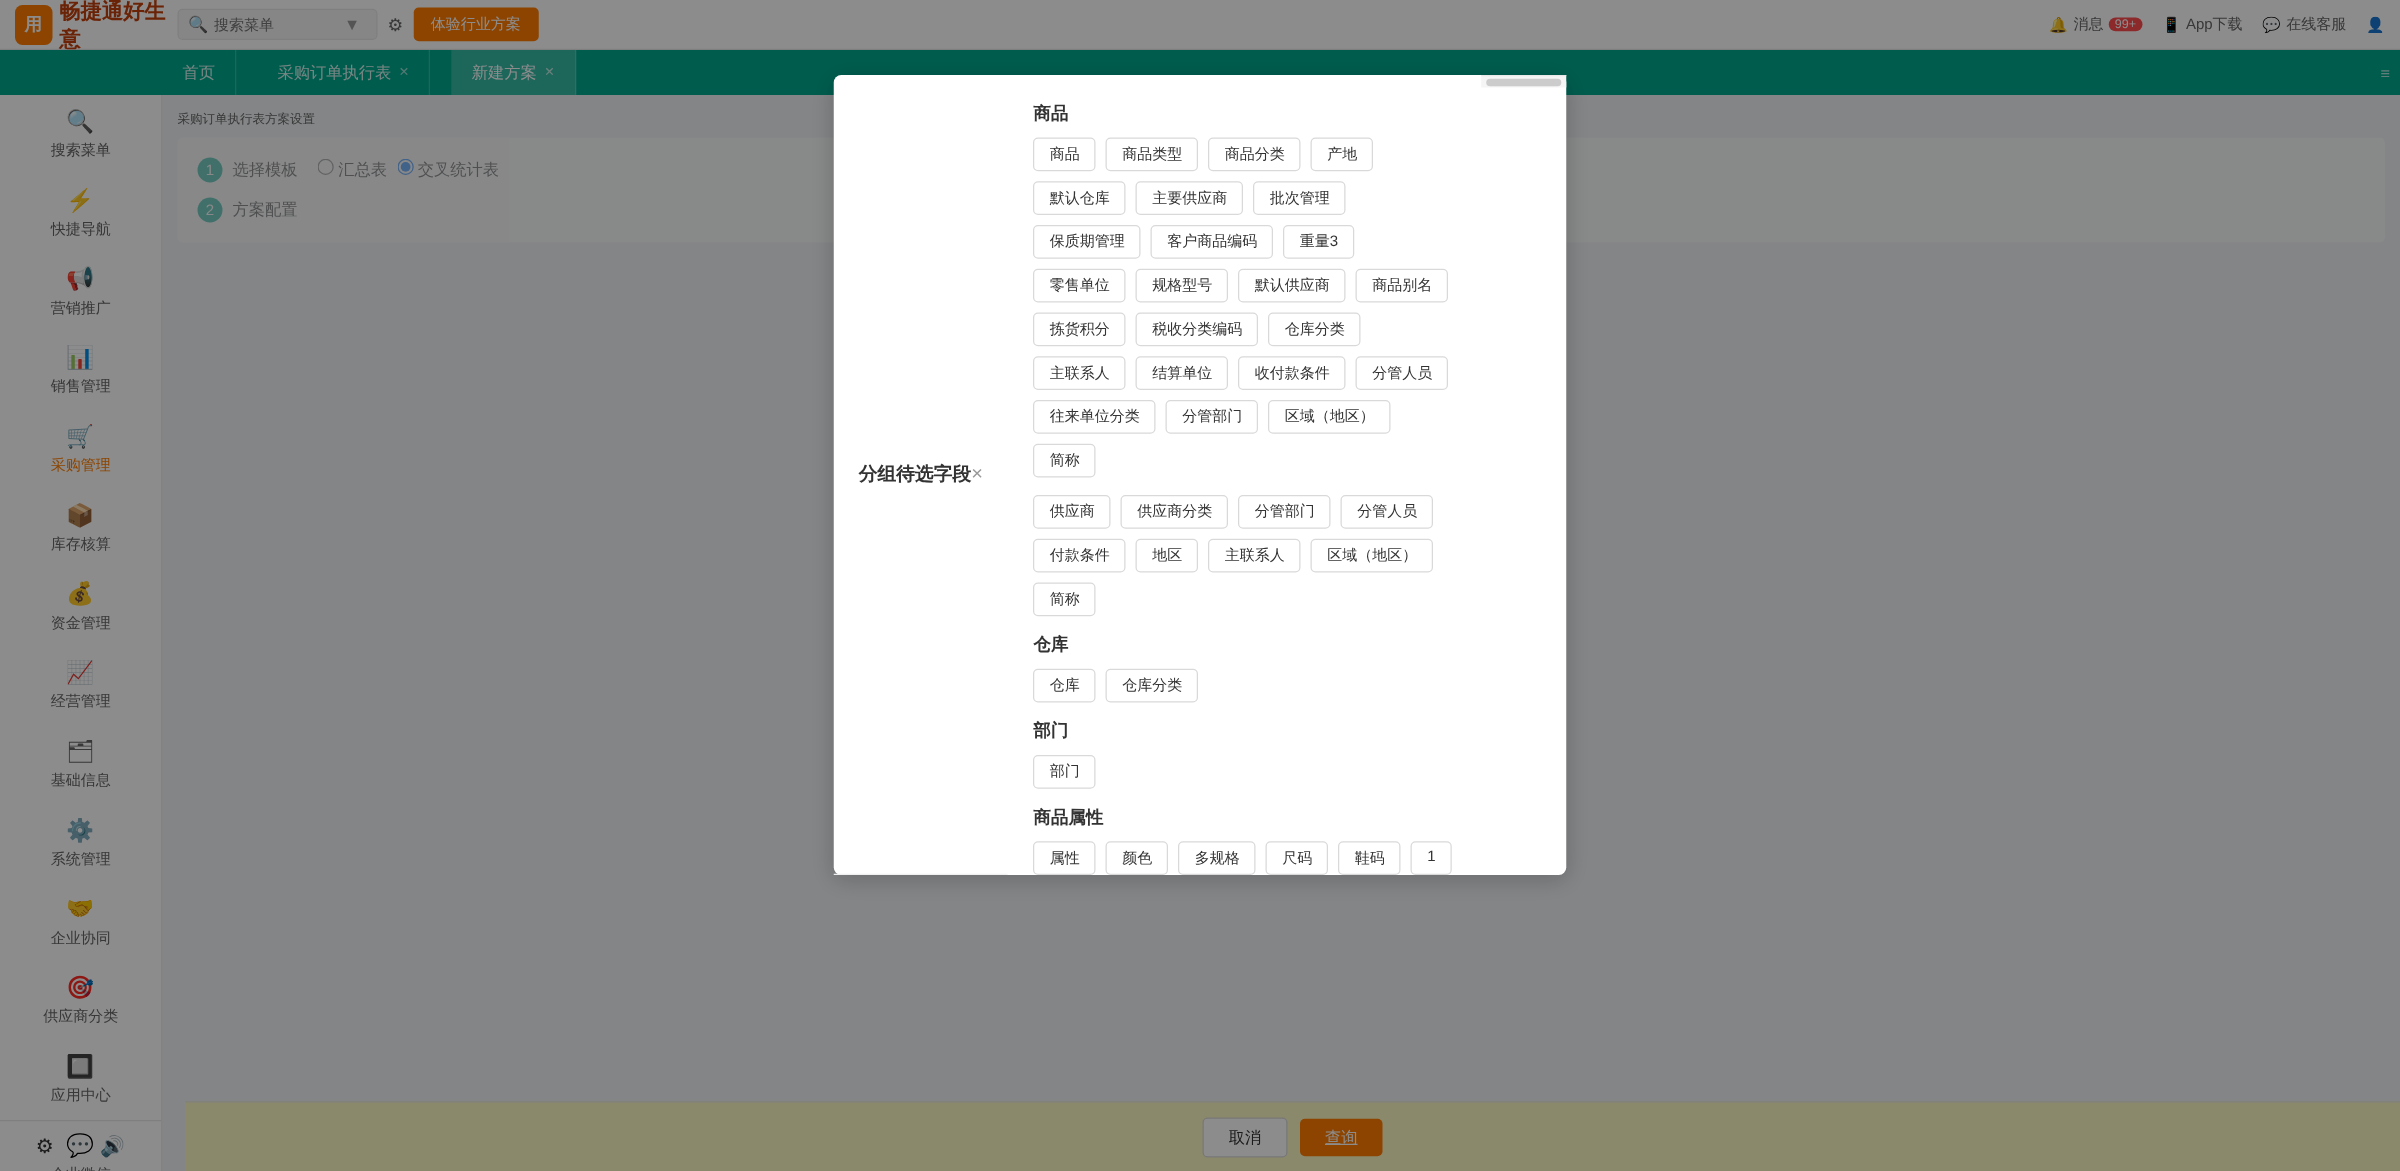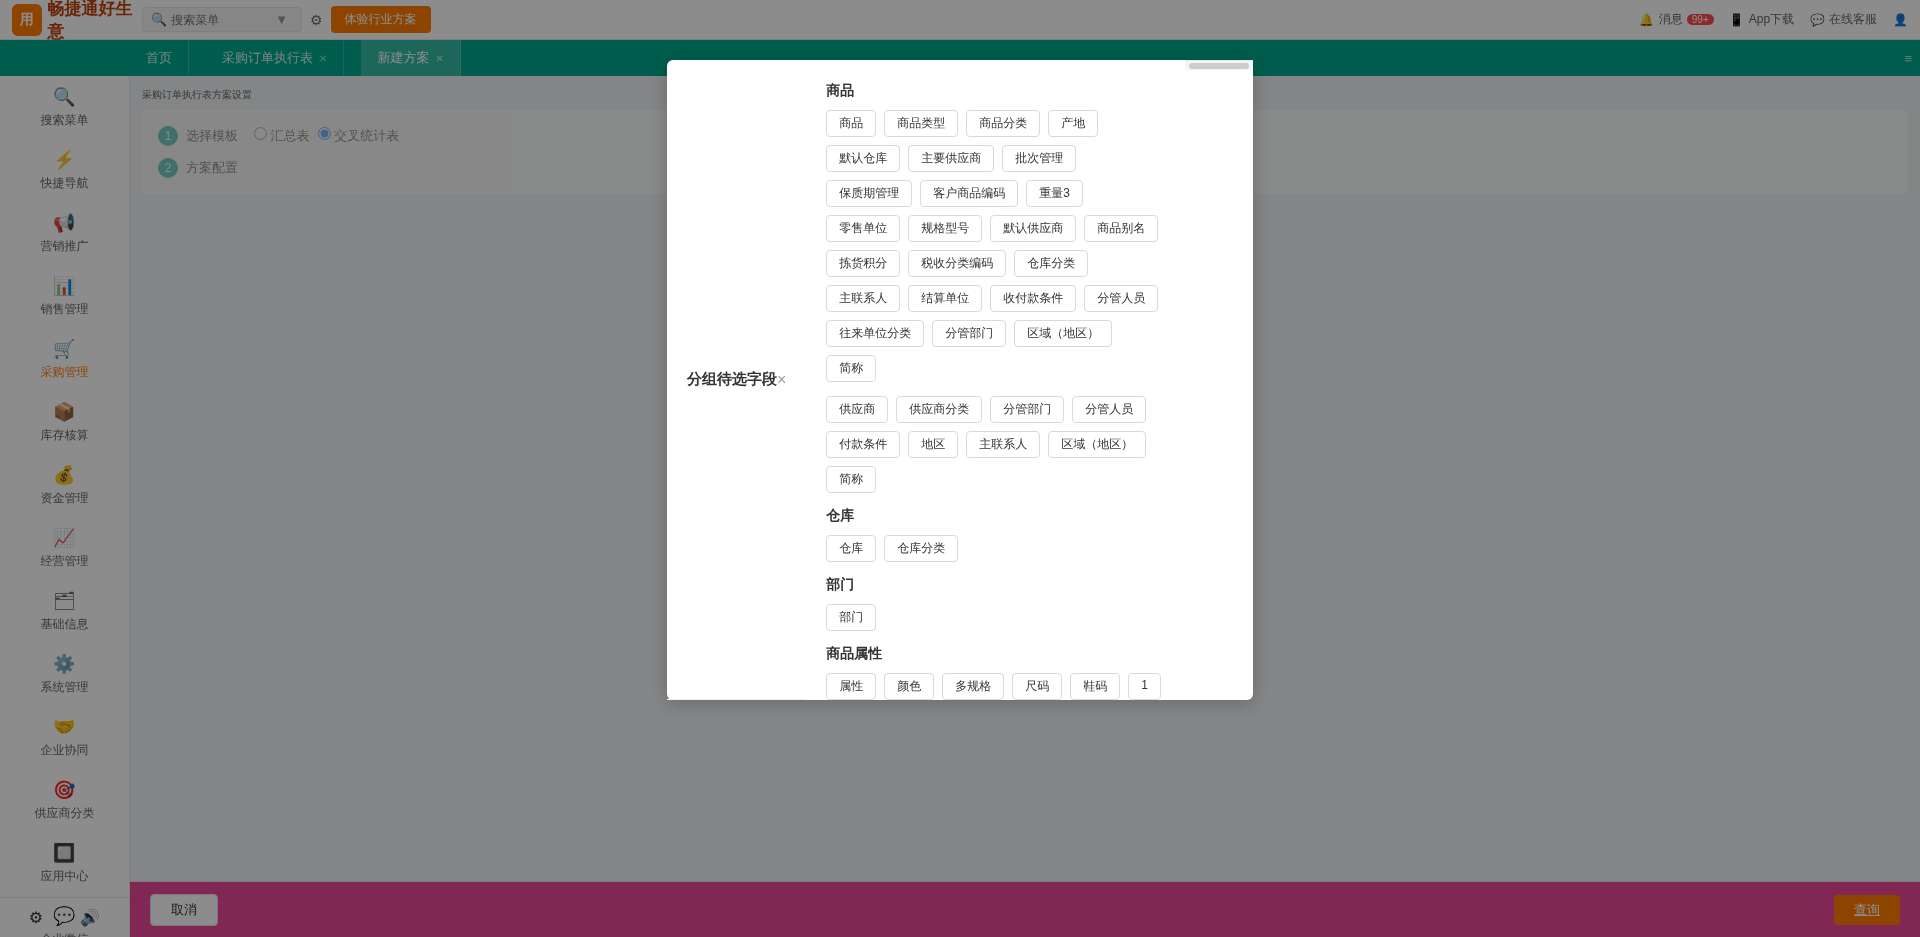--- a/index.html
+++ b/index.html
@@ -41,21 +41,21 @@
     .modal-header { display: flex; align-items: center; justify-content: space-between; padding: 14px 20px; border-bottom: 1px solid #f0f0f0; }
     .modal-title { font-size: 15px; font-weight: 600; color: #333; }
     .modal-close { cursor: pointer; color: #999; font-size: 16px; }
 
     
     .section-title { font-size: 14px; font-weight: 600; color: #333; margin-bottom: 10px; margin-top: 6px; }
     .tags-grid { display: flex; flex-wrap: wrap; gap: 8px; margin-bottom: 14px; }
     .tag { border: 1px solid #d9d9d9; border-radius: 4px; padding: 4px 12px; font-size: 12px; color: #333; cursor: pointer; background: white; }
 
     
-    .bottom-actions { position: fixed; bottom: 0; right: 0; left: 130px; height: 56px; background: #ec4899; border-top: 1px solid #e8e8e8; display: flex; align-items: center; justify-content: space-between; padding: 0 20px; gap: 10px; z-index: 90; }
+    .bottom-actions { position: fixed; bottom: 0; right: 0; left: 148px; height: 56px; background: #fef9c3; border-top: 1px solid #e8e8e8; display: flex; align-items: center; justify-content: center; padding: 0 20px; gap: 10px; z-index: 90; }
     .btn-cancel { border: 1px solid #d9d9d9; background: white; color: #333; padding: 6px 20px; border-radius: 4px; cursor: pointer; font-size: 13px; }
     .btn-confirm { background: #ff7d00; color: white; border: none; padding: 6px 20px; border-radius: 4px; cursor: pointer; font-size: 13px; text-decoration: underline; }
 
     .modal-inner { display: flex; flex: 1; overflow: hidden; }
     .modal-content-area { flex: 1; overflow-y: auto; padding: 16px 20px; }
     .modal-content-area::-webkit-scrollbar { width: 6px; }
     .modal-content-area::-webkit-scrollbar-thumb { background: #ccc; border-radius: 3px; }
   </style>
 </head>
 <body>

